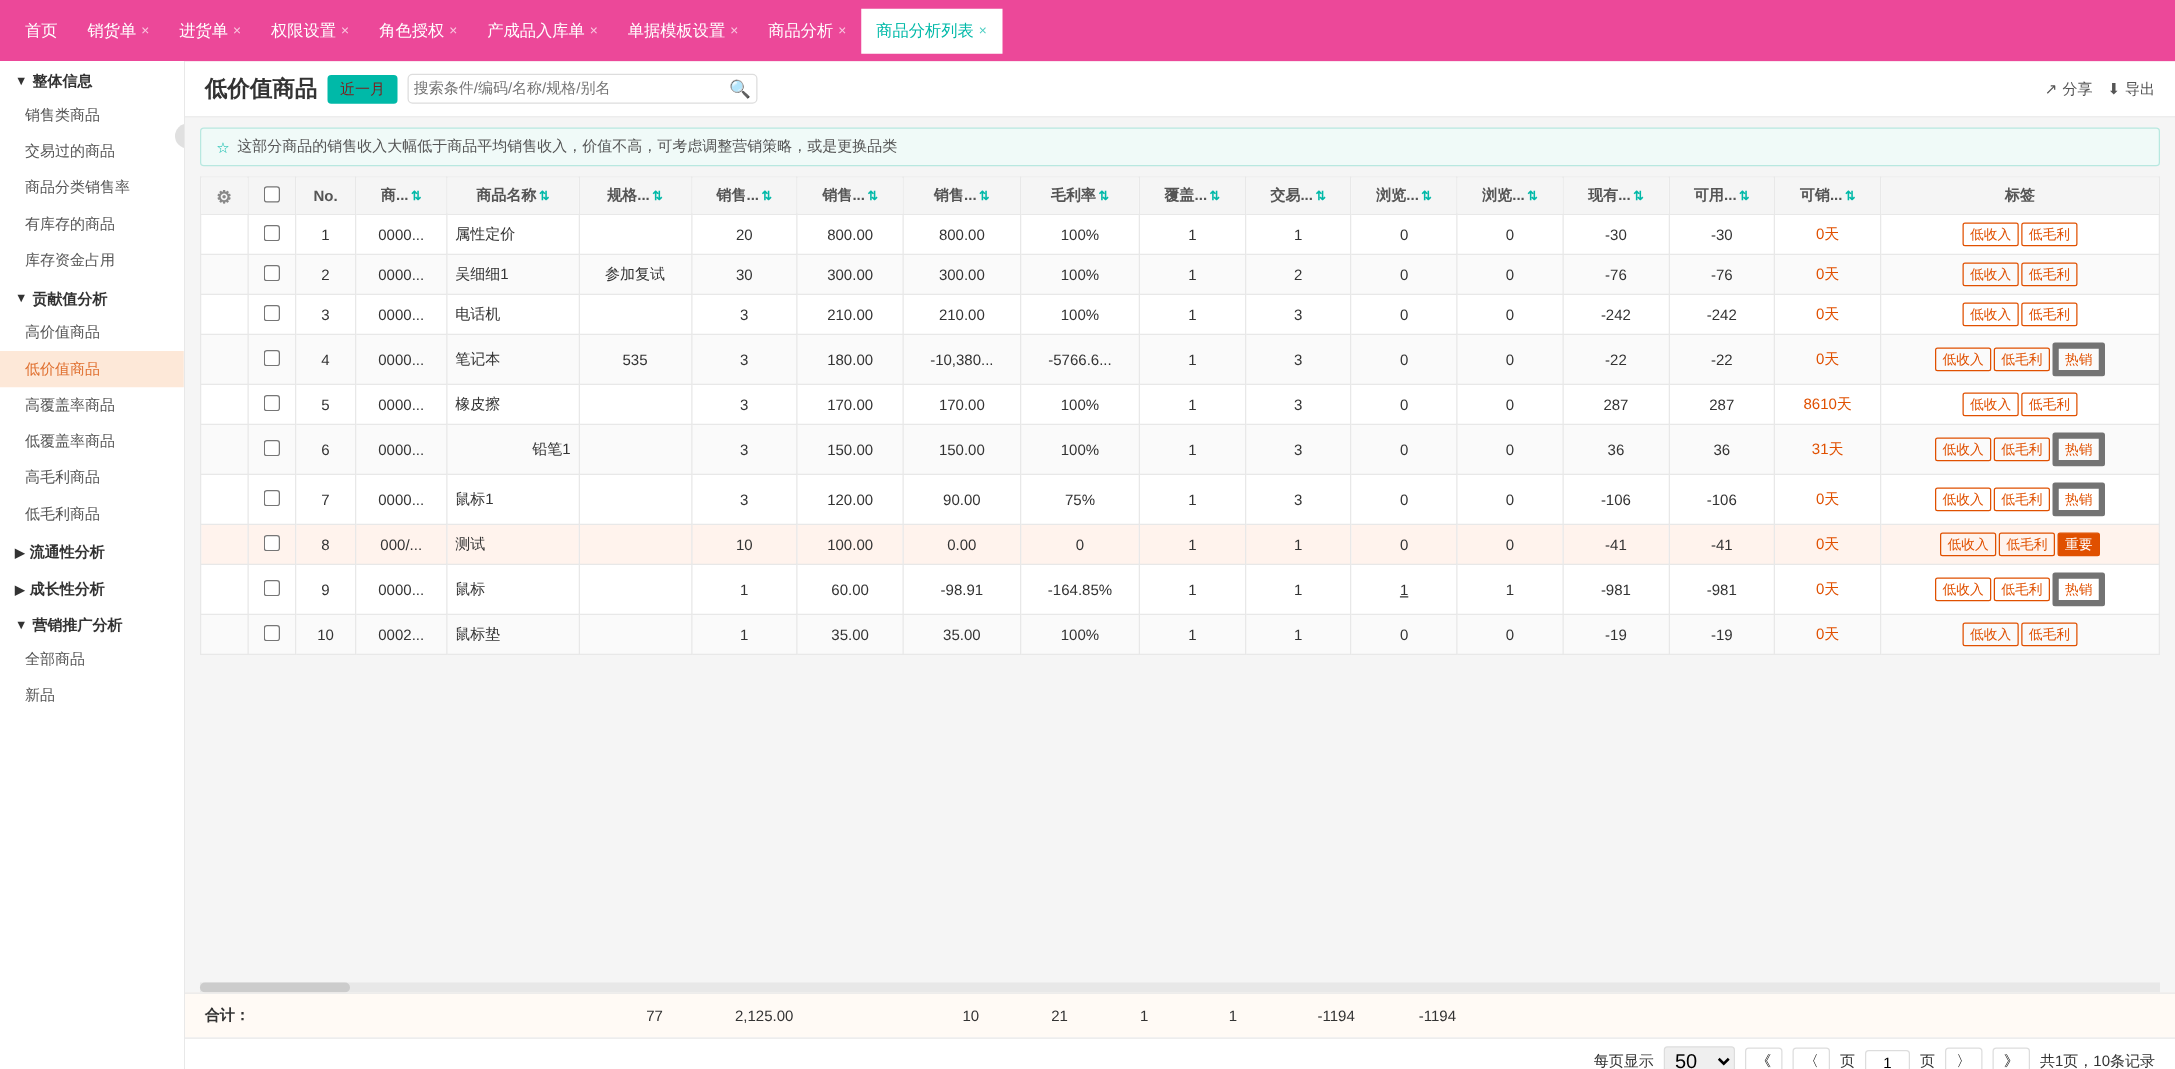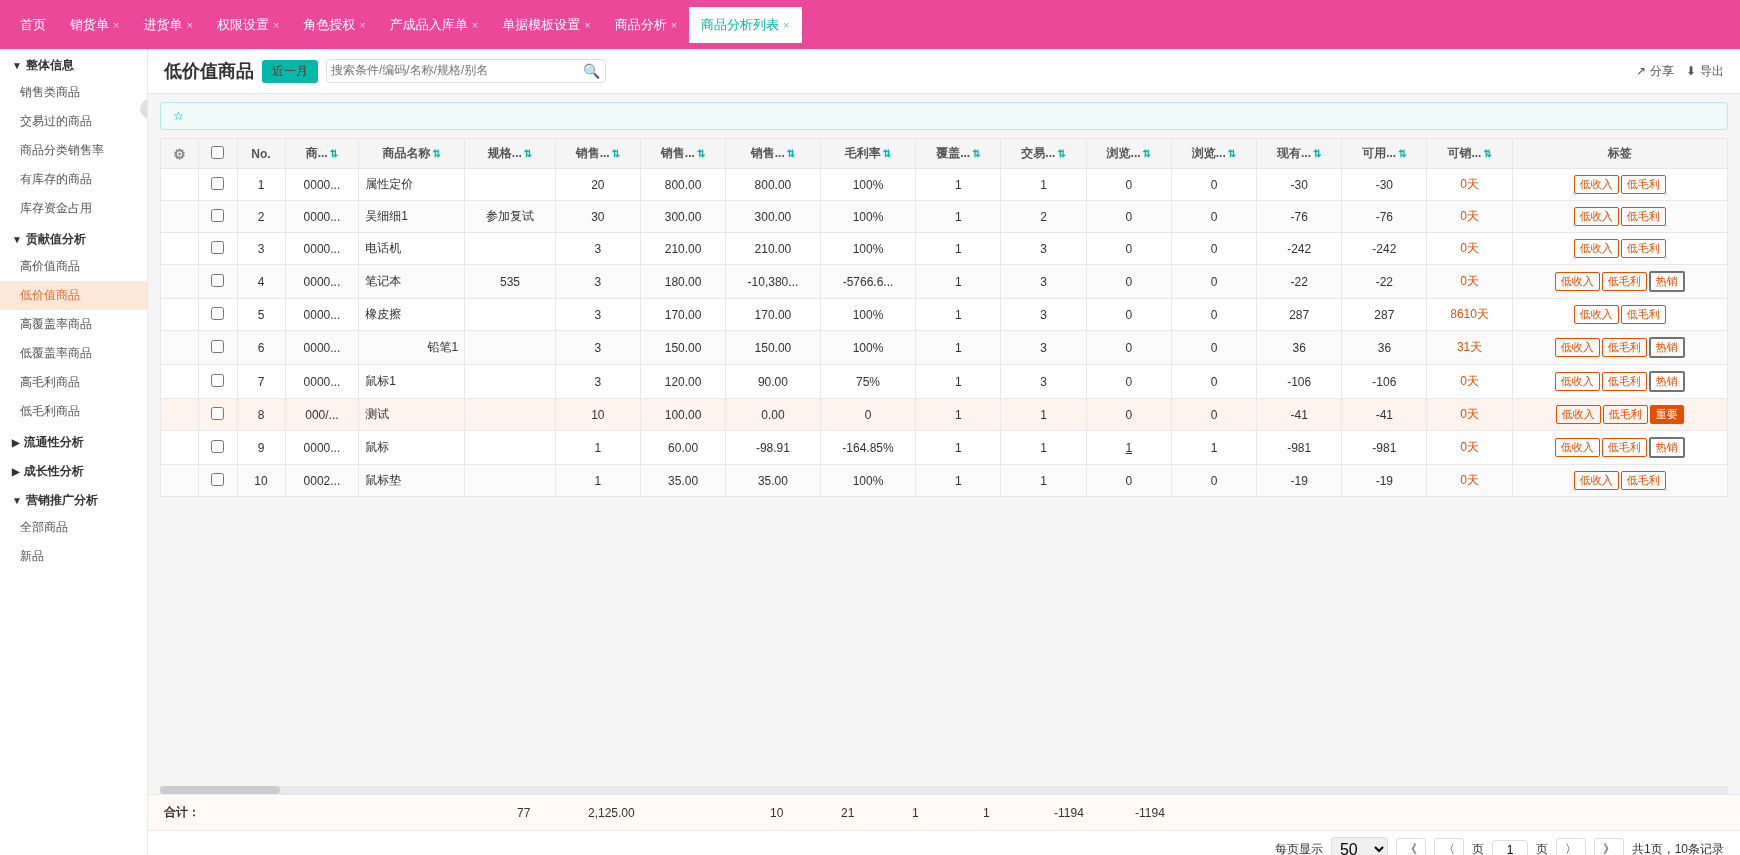--- a/index.html
+++ b/index.html
@@ -201,21 +201,21 @@
     .sort-icon { color: #00b9a8; font-size: 10px; margin-left: 2px; }
     .tag {
       display: inline-block;
       padding: 1px 5px;
       border-radius: 2px;
       font-size: 11px;
       margin: 1px;
     }
     .tag-low-income { color: #e05000; border: 1px solid #e05000; }
     .tag-low-profit { color: #e05000; border: 1px solid #e05000; }
-    .tag-hot { color: #e05000; border: 2px solid #737373; }
+    .tag-hot { color: #e05000; border: 5px solid #737373; }
     .tag-important { color: #fff; background: #e05000; border: 1px solid #e05000; }
     .text-orange { color: #e05000; }
     .text-link { color: #333; text-decoration: underline; cursor: pointer; }
     .gear-icon { color: #888; font-size: 14px; cursor: pointer; }
 
     
     .table-footer {
       background: #fffaf5;
       border-top: 1px solid #e8e8e8;
       padding: 8px 16px;
@@ -385,20 +385,21 @@
         </div>
         <div class="action-btn">
           <span>⬇</span>
           <span>导出</span>
         </div>
       </div>
     </div>
 
     <div class="notice-bar">
       <span class="notice-icon">☆</span>
+      <span>这部分商品的销售收入大幅低于商品平均销售收入，价值不高，可考虑调整营销策略，或是更换品类</span>
     </div>
 
     <div class="table-container">
       <table>
         <thead>
           <tr>
             <th><span class="gear-icon">⚙</span></th>
             <th><input type="checkbox" style=""></th>
             <th style="min-width:30px;">No.</th>
             <th>商...<span class="sort-icon">⇅</span></th>

